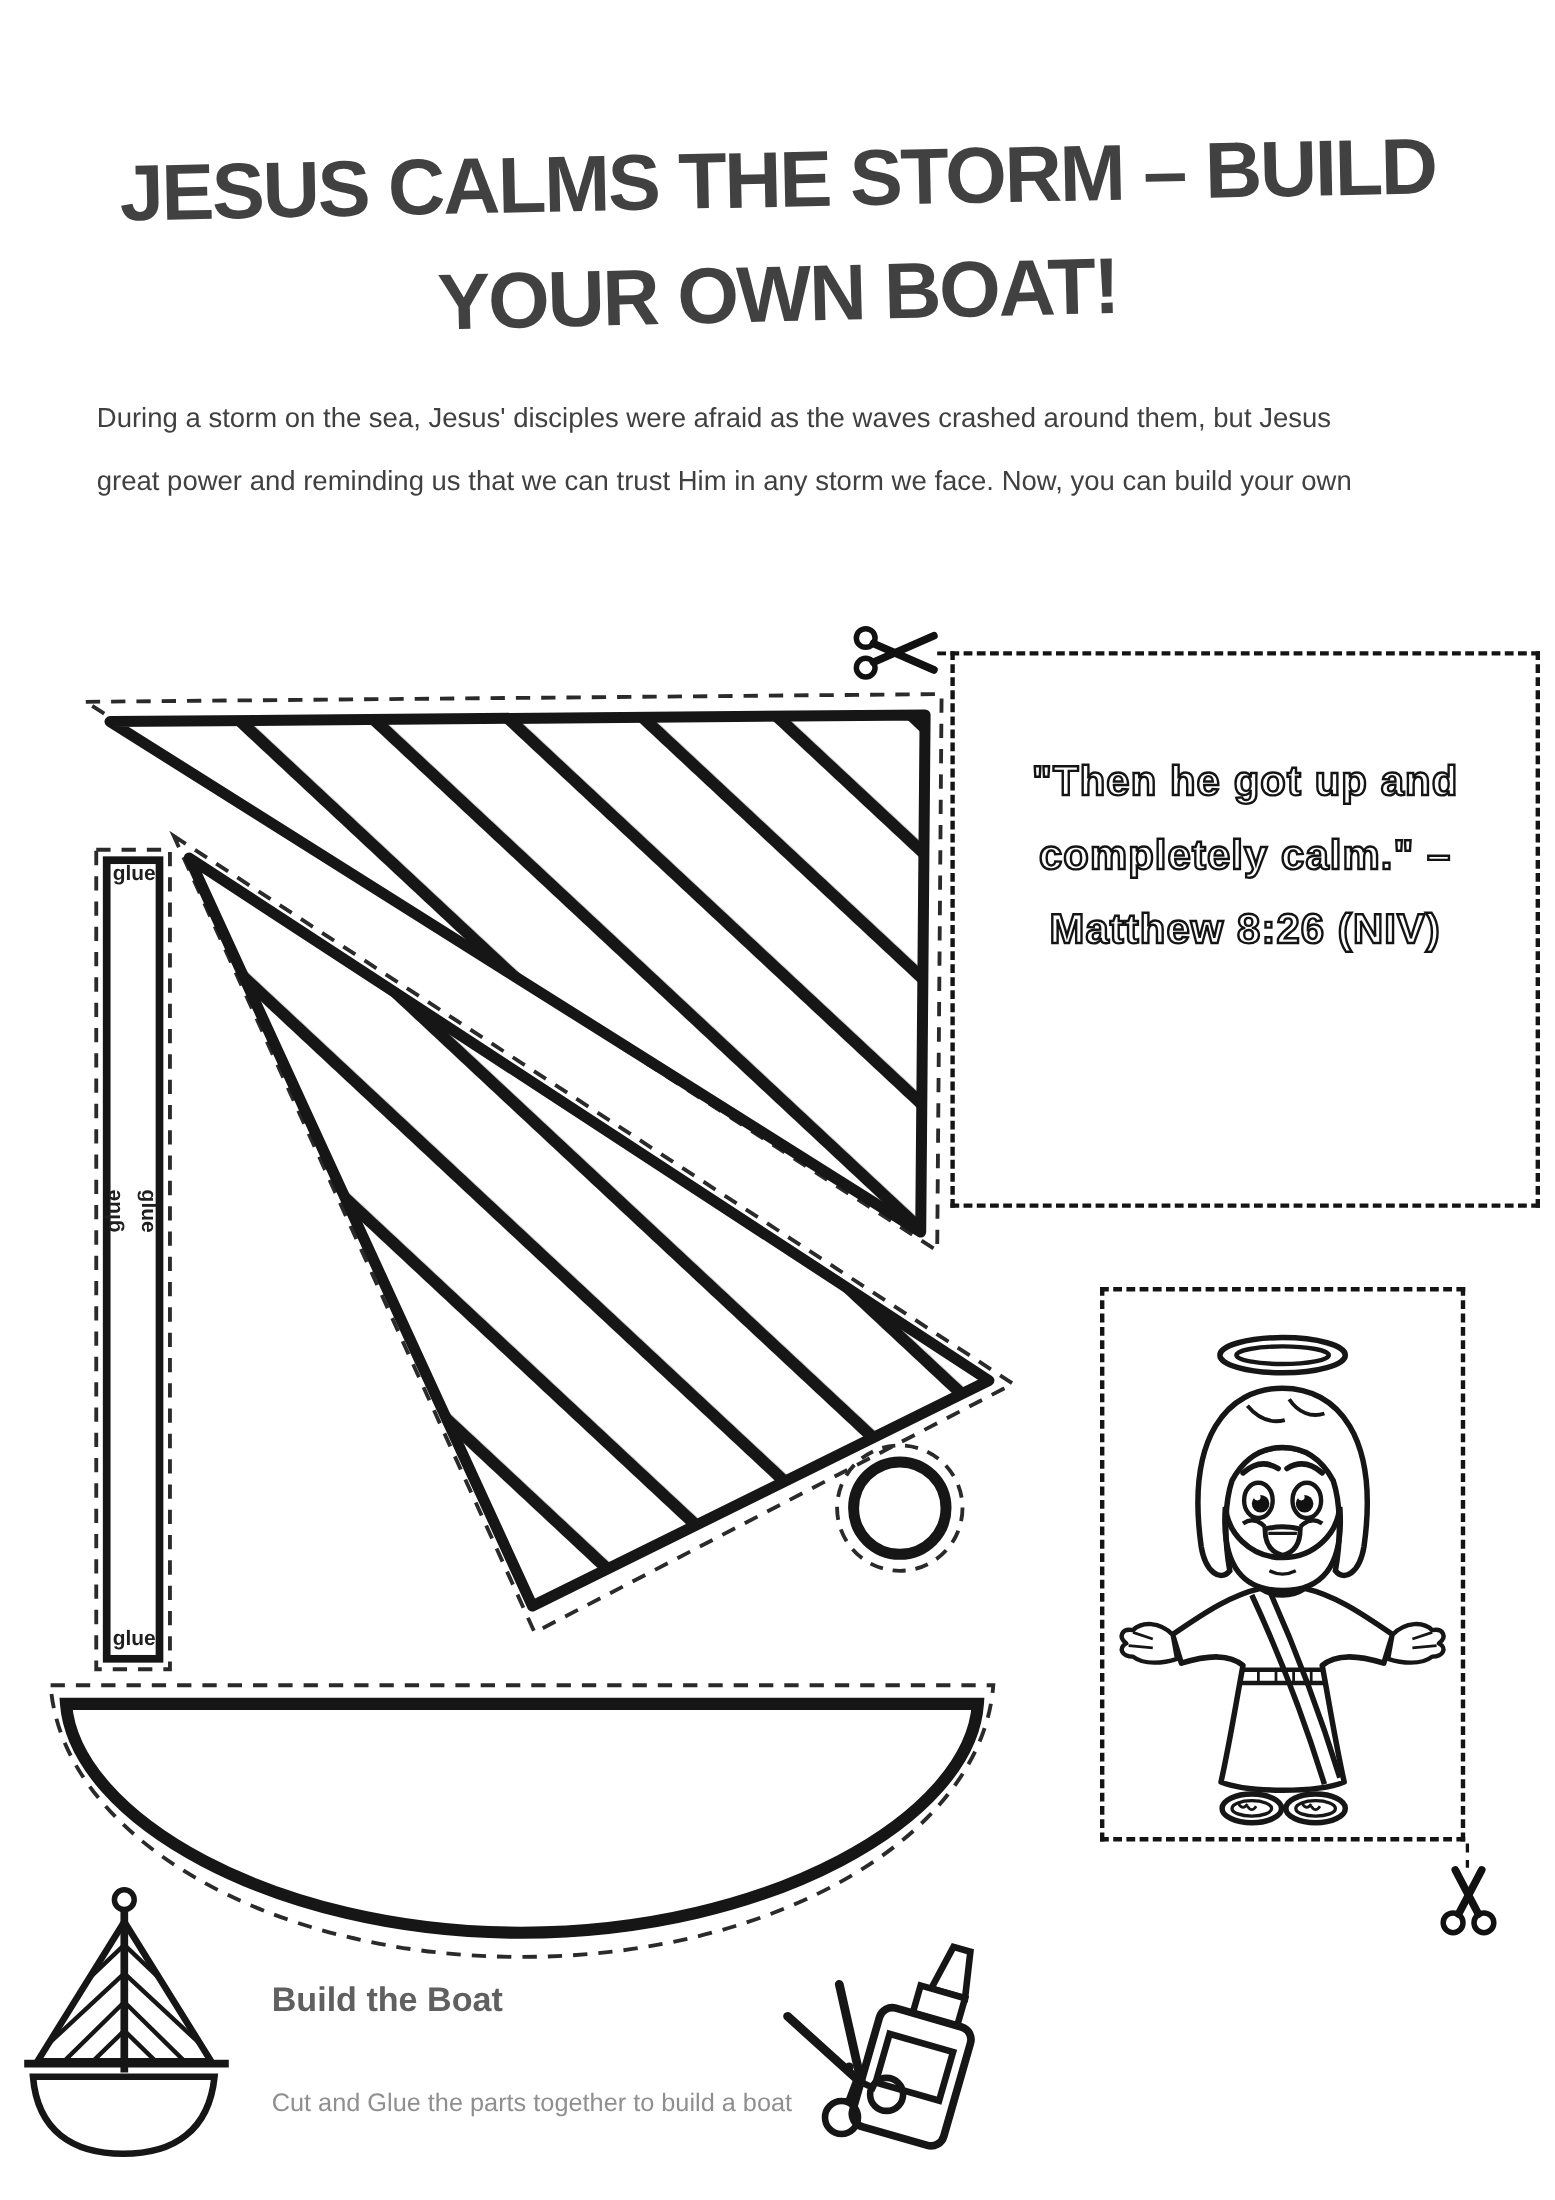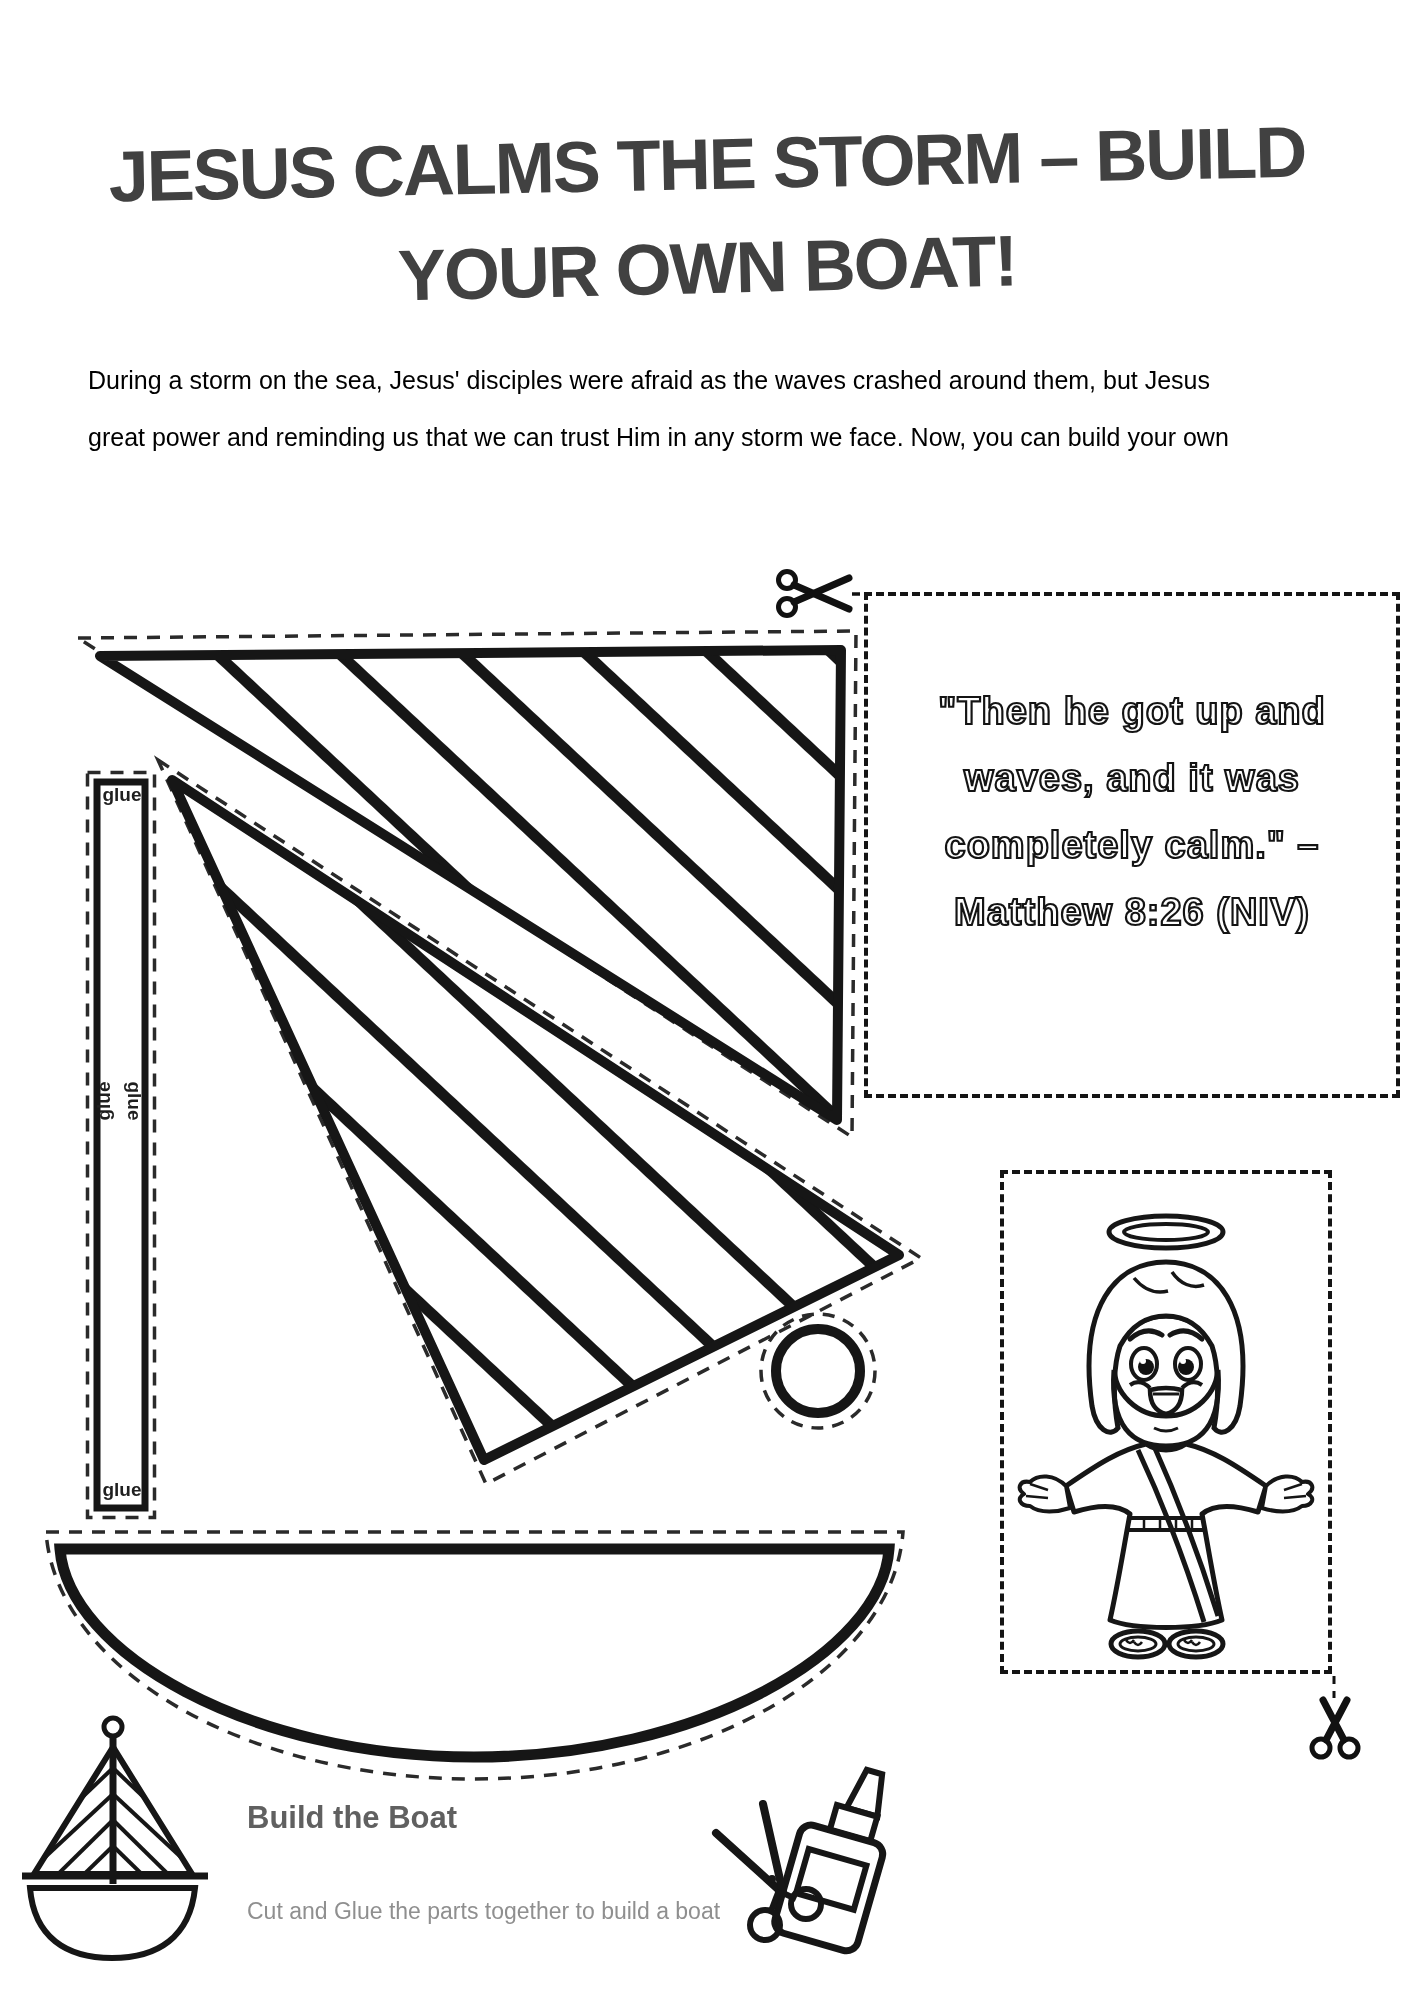--- a/index.html
+++ b/index.html
@@ -7,21 +7,21 @@
     position:relative;width:1414px;height:2000px;margin:0 auto;
     background:#ffffff;overflow:hidden;
     font-family:"Liberation Sans",sans-serif;color:#1c1c1c;
   }
   
   .title{position:absolute;left:0;right:0;top:112px;text-align:center;color:#414141;}
   .title-line{font-size:72px;font-weight:800;letter-spacing:-2px;line-height:104px;}
   .title-line.l1{transform:rotate(-1.2deg);}
   .title-line.l2{transform:rotate(-1.4deg);}
   
-  .intro{position:absolute;left:88px;top:352px;width:1280px;color:#000000;}
+  .intro{position:absolute;left:88px;top:352px;width:1280px;color:#404040;}
   .intro-line{font-size:25px;line-height:57px;white-space:nowrap;}
   
   .quote-box{
     position:absolute;left:864px;top:592px;width:536px;height:506px;
     box-sizing:border-box;border:4px dashed #141414;
     padding-top:82px;text-align:center;
   }
   .quote-line{
     font-size:38px;line-height:67px;font-weight:700;letter-spacing:1px;
     color:#ffffff;-webkit-text-stroke:2.2px #141414;
@@ -144,21 +144,20 @@
     <div class="title-line l2">YOUR OWN BOAT!</div>
   </div>
 
   <div class="intro">
     <div class="intro-line">During a storm on the sea, Jesus' disciples were afraid as the waves crashed around them, but Jesus</div>
     <div class="intro-line">great power and reminding us that we can trust Him in any storm we face. Now, you can build your own</div>
   </div>
 
   <div class="quote-box">
     <div class="quote-line">"Then he got up and</div>
-    <div class="quote-line">waves, and it was</div>
     <div class="quote-line">completely calm." –</div>
     <div class="quote-line">Matthew 8:26 (NIV)</div>
   </div>
 
   <span class="glue top">glue</span>
   <span class="glue mid-a">glue</span>
   <span class="glue mid-b">glue</span>
   <span class="glue bottom">glue</span>
 
   <div class="jesus-box">

